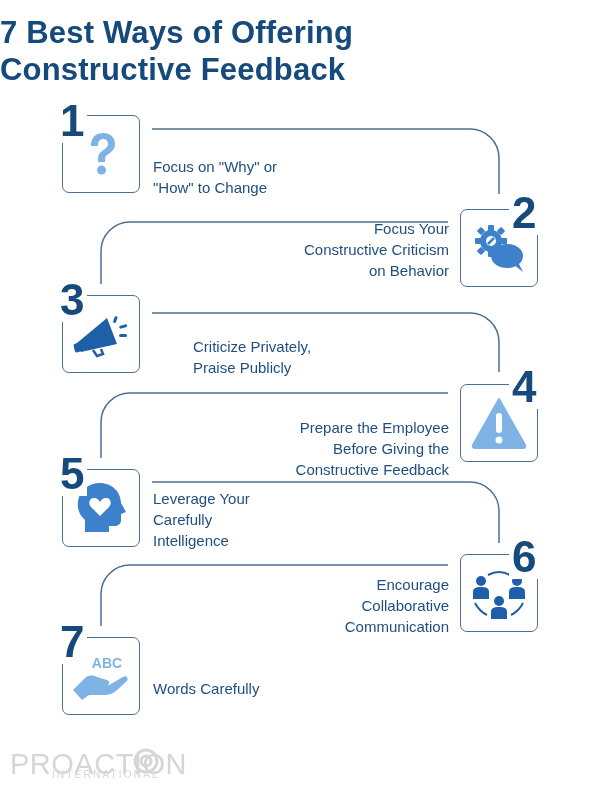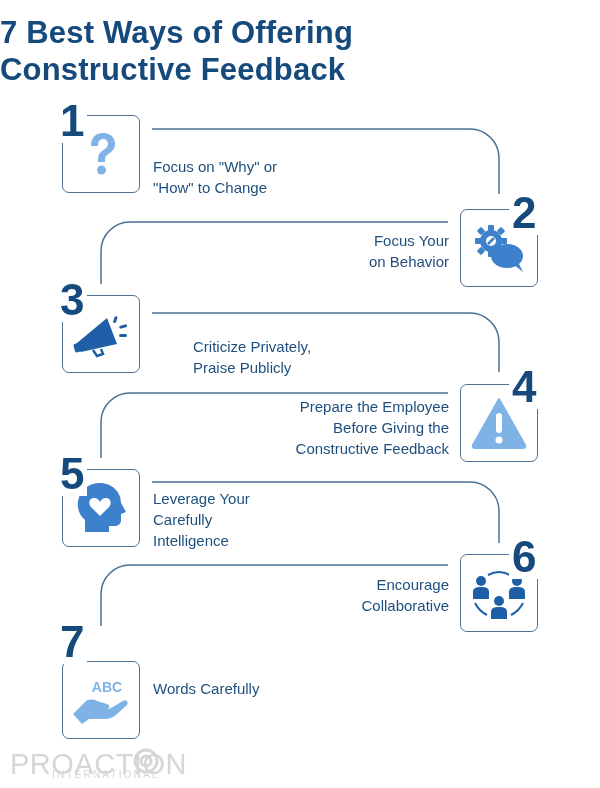--- a/index.html
+++ b/index.html
@@ -65,22 +65,23 @@
       <rect x="37" y="18" width="6" height="6" rx="1" transform="rotate(45 40 21)"></rect>
       <rect x="17" y="38" width="6" height="6" rx="1" transform="rotate(45 20 41)"></rect>
       <ellipse cx="46" cy="46" rx="16" ry="12"></ellipse>
       <path d="M52 54 L62 62 L56 50 Z"></path>
     </g>
     <circle cx="30" cy="31" r="5" fill="#fff"></circle>
     <path d="M27 34 L33 28" stroke="#3d80cc" stroke-width="2.5"></path>
   </svg>
 </div>
 <div class="num" style="left:509px;top:191px;">2</div>
-<div class="label right" style="right:151px;top:230px;">
+<div class="label right" style="right:151px;top:218px;">
   <div>Focus Your</div>
+  <div>Constructive Criticism</div>
   <div>on Behavior</div>
 </div>
 
 <div class="box" style="left:62px;top:295px;">
   <svg class="icon" viewBox="0 0 76 76">
     <g fill="#1f5fa8">
       <path d="M14 47 L44 22 L54 48 L18 56 Z"></path>
       <rect x="11" y="47" width="8" height="9" rx="2" transform="rotate(-15 15 51)"></rect>
       <path d="M30 54 L34 60 L40 58 L38 53" fill="none" stroke="#1f5fa8" stroke-width="2.5"></path>
       <rect x="51" y="20" width="3" height="7" rx="1.5" transform="rotate(20 52 23)"></rect>
@@ -96,21 +97,21 @@
 </div>
 
 <div class="box" style="left:460px;top:384px;">
   <svg class="icon" viewBox="0 0 76 76">
     <path d="M38 14 L64 60 Q65 63 62 63 H14 Q11 63 12 60 Z" fill="#7fb3e6" stroke="#7fb3e6" stroke-linejoin="round" stroke-width="2"></path>
     <rect x="35" y="28" width="6" height="20" rx="3" fill="#fff"></rect>
     <circle cx="38" cy="55" r="3.5" fill="#fff"></circle>
   </svg>
 </div>
 <div class="num" style="left:509px;top:365px;">4</div>
-<div class="label right" style="right:151px;top:396px;">
+<div class="label right" style="right:151px;top:417px;">
   <div>Prepare the Employee</div>
   <div>Before Giving the</div>
   <div>Constructive Feedback</div>
 </div>
 
 <div class="box" style="left:62px;top:469px;">
   <svg class="icon" viewBox="0 0 76 76">
     <path d="M22 62 V50 C16 45 14 38 15 31 C17 20 26 13 37 13 C49 13 58 22 58 33 L63 42 L58 44 V50 C58 54 55 56 51 56 H46 V62 Z" fill="#3d80cc"></path>
     <path d="M37 46 L28 37 C25 34 26 28 31 28 C34 28 36 30 37 32 C38 30 40 28 43 28 C48 28 49 34 46 37 Z" fill="#fff"></path>
   </svg>
@@ -136,23 +137,24 @@
       <path d="M27 20 Q38 14 49 20"></path>
       <path d="M14 48 Q18 56 26 60"></path>
       <path d="M62 48 Q58 56 50 60"></path>
     </g>
   </svg>
 </div>
 <div class="num" style="left:509px;top:535px;">6</div>
 <div class="label right" style="right:151px;top:574px;">
   <div>Encourage</div>
   <div>Collaborative</div>
+  <div>Communication</div>
 </div>
 
-<div class="box" style="left:62px;top:637px;margin-top:24px;">
+<div class="box" style="left:62px;top:637px;">
   <svg class="icon" viewBox="0 0 76 76">
     <text x="44" y="30" text-anchor="middle" font-family="Liberation Sans, sans-serif" font-weight="bold" font-size="14" fill="#7fb3e6">ABC</text>
     <path d="M10 52 L22 40 C25 37 30 37 34 39 L44 42 C47 43 47 47 44 47 H34 H46 L60 39 C63 37 66 40 64 43 L54 52 C50 56 46 57 40 57 H26 L19 62 Z" fill="#7fb3e6"></path>
   </svg>
 </div>
 <div class="num" style="left:57px;top:620px;">7</div>
 <div class="label" style="left:153px;top:678px;">
   <div>Words Carefully</div>
 </div>
 

